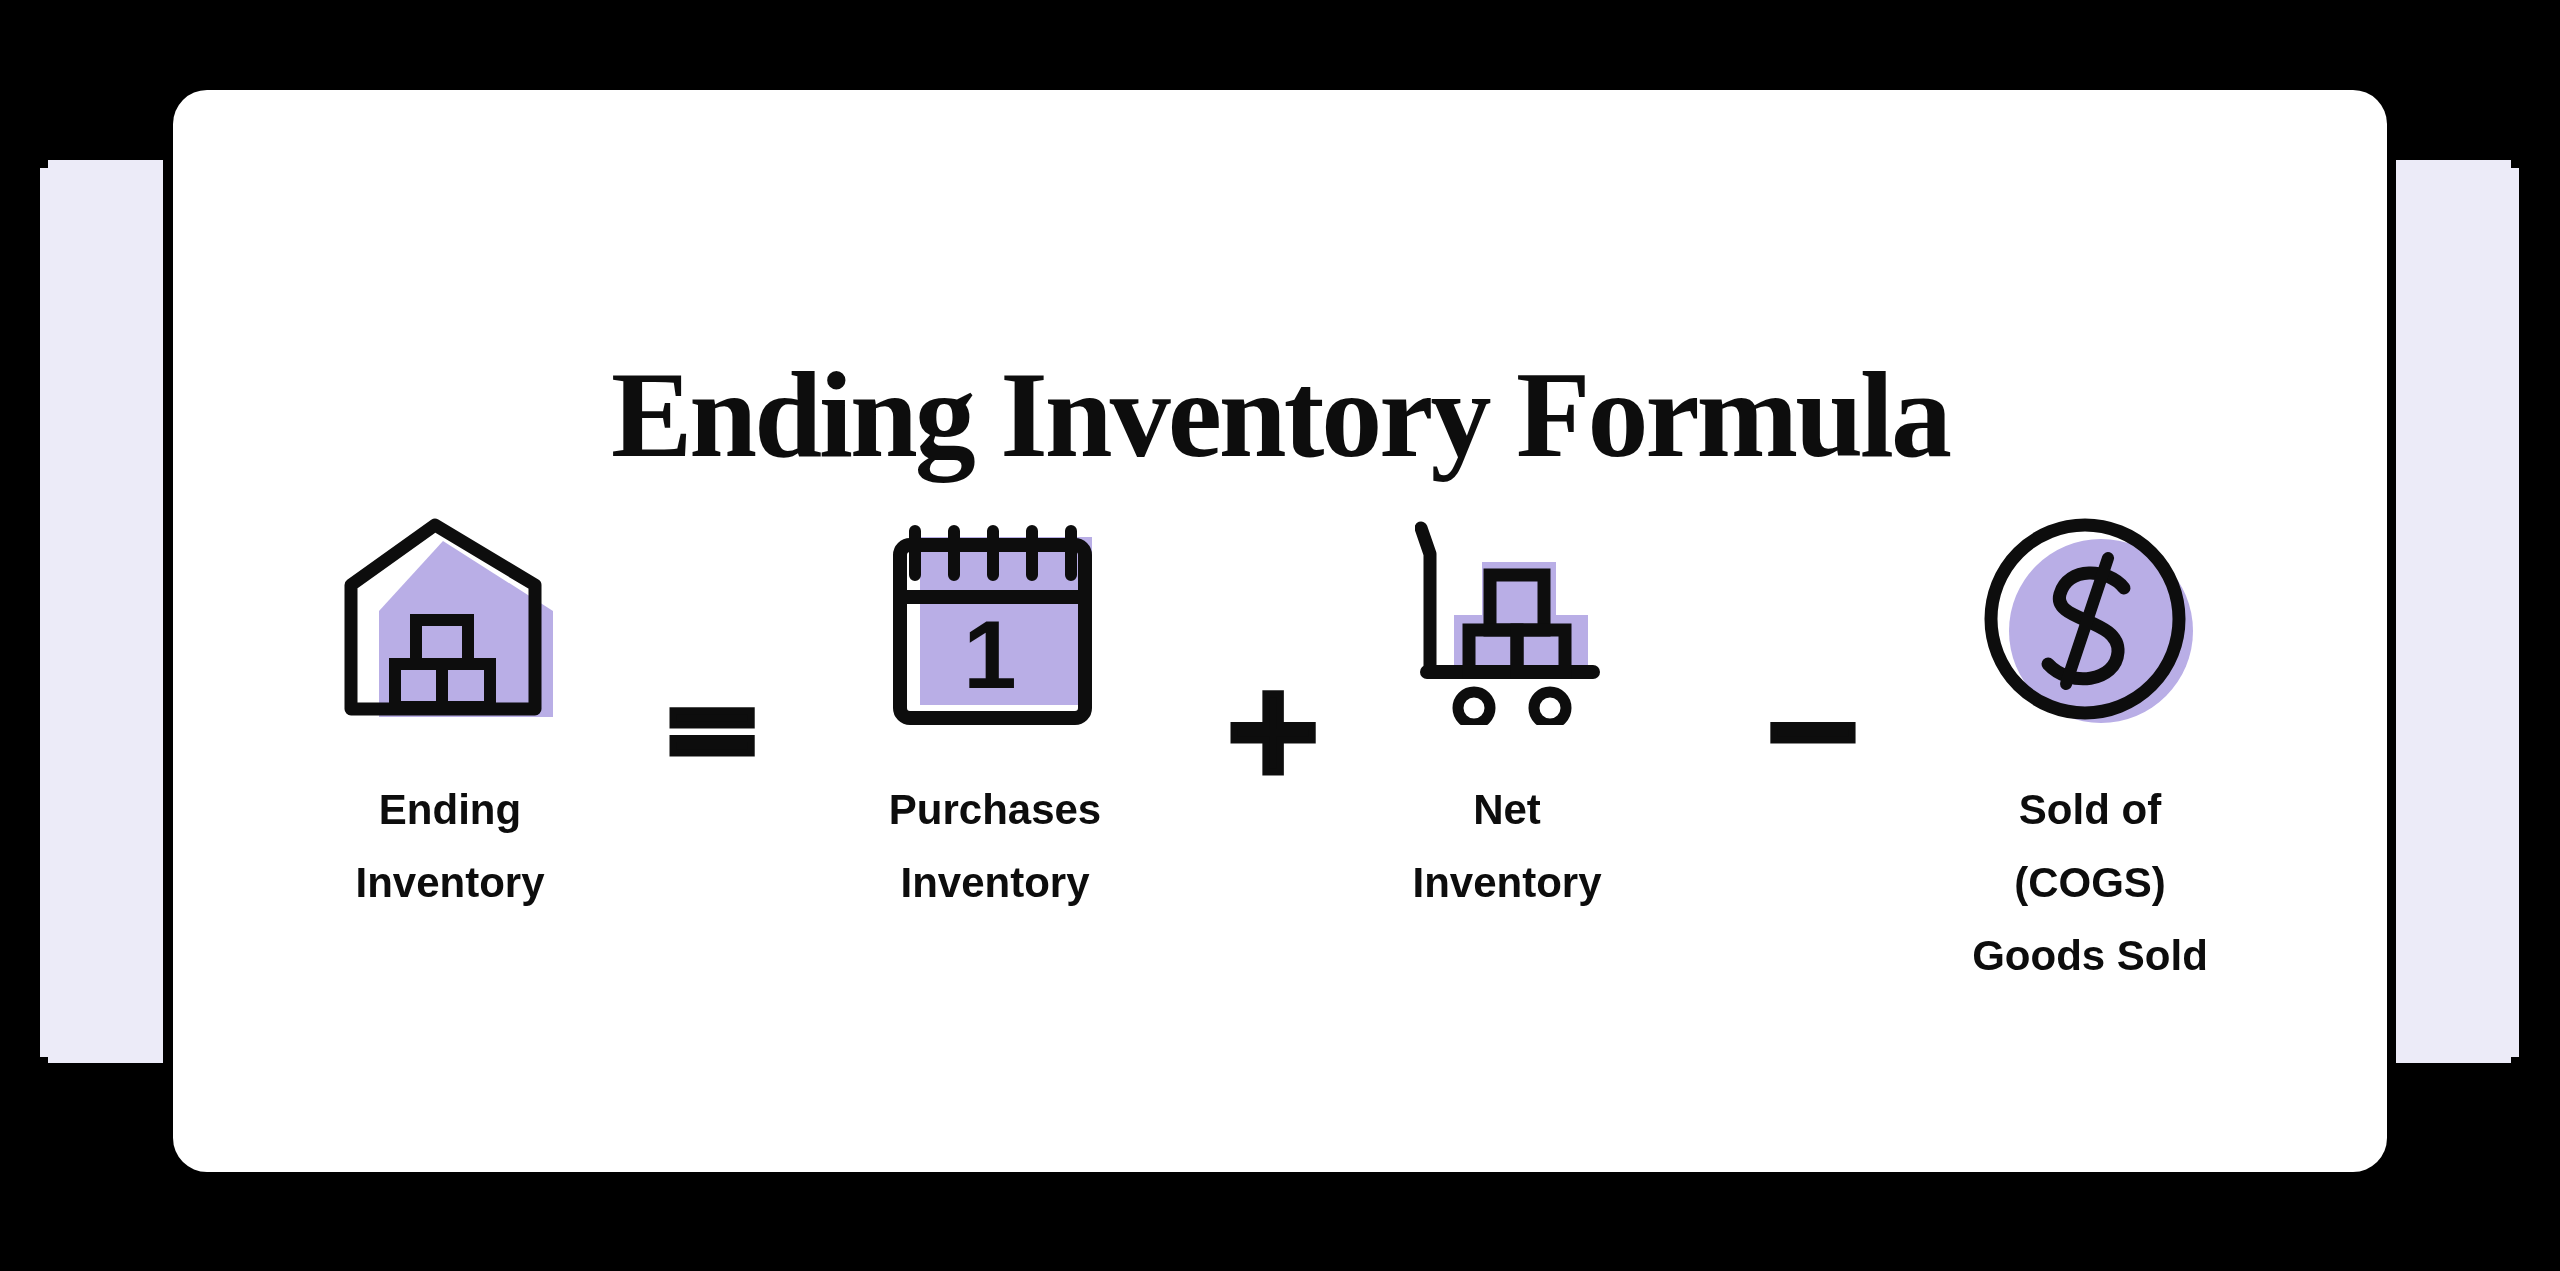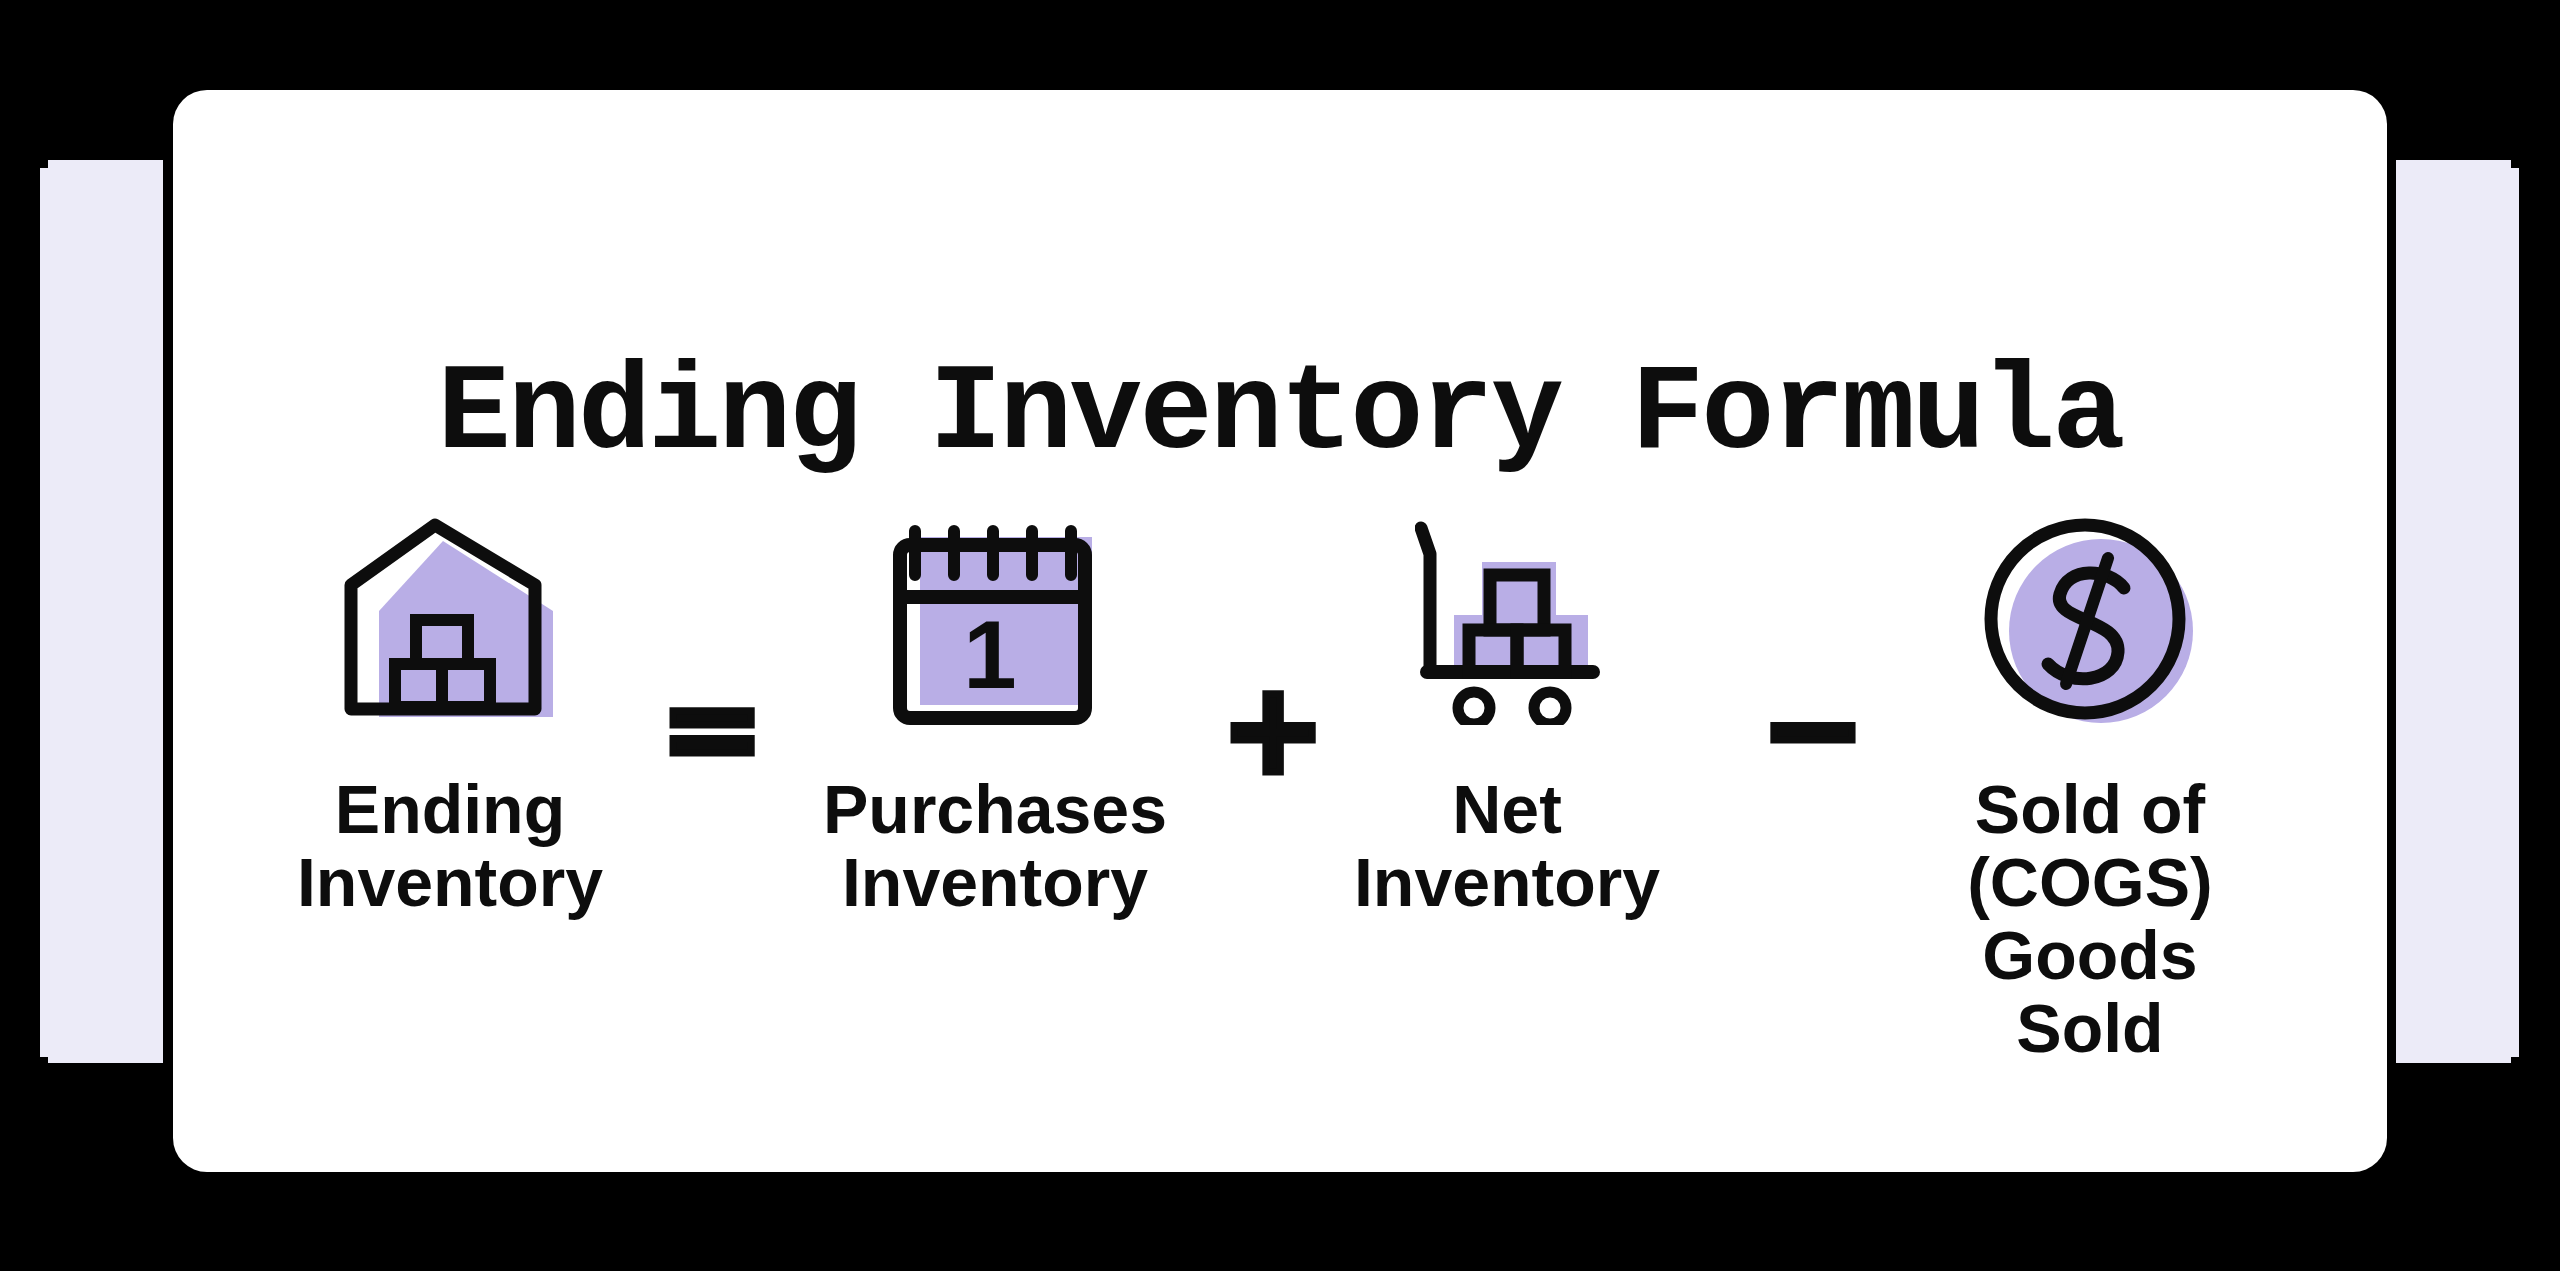--- a/index.html
+++ b/index.html
@@ -15,34 +15,34 @@
   .bar-right-main{left:2396px;top:160px;width:115px;height:903px;}
   .bar-right-back{left:2404px;top:168px;width:115px;height:889px;}
   
   .card{
     position:absolute;left:173px;top:90px;width:2214px;height:1082px;
     background:var(--card,#fff);border-radius:34px;
   }
   .title{
     position:absolute;left:173px;top:272px;width:2214px;
     text-align:center;
-    font-family:Liberation Mono, monospace;
+    font-family:Liberation Serif, serif;
     font-weight:700;font-size:122px;line-height:1;
     letter-spacing:-3px;color:var(--ink,#0d0d0d);
   }
   
   .term{position:absolute;top:520px;display:flex;flex-direction:column;align-items:center;}
   .term-1{left:310px; width:280px;}
   .term-2{left:845px; width:300px;}
   .term-3{left:1357px;width:300px;}
   .term-4{left:1925px;width:330px;}
   .icon-box{height:205px;display:flex;align-items:flex-end;justify-content:center;}
   .term-label{
     margin-top:48px;text-align:center;
-    font-weight:700;font-size:68px;line-height:73px;
+    font-weight:700;font-size:42px;line-height:73px;
     color:var(--ink,#0d0d0d);letter-spacing:0;
   }
   .term-label span{display:block;}
   
   .op{
     position:absolute;transform:translate(-50%,-50%);
     font-weight:700;font-size:125px;color:var(--ink,#0d0d0d);
     -webkit-text-stroke:7px var(--ink,#0d0d0d);
     font-family:"DejaVu Sans","Liberation Sans",sans-serif;
   }

